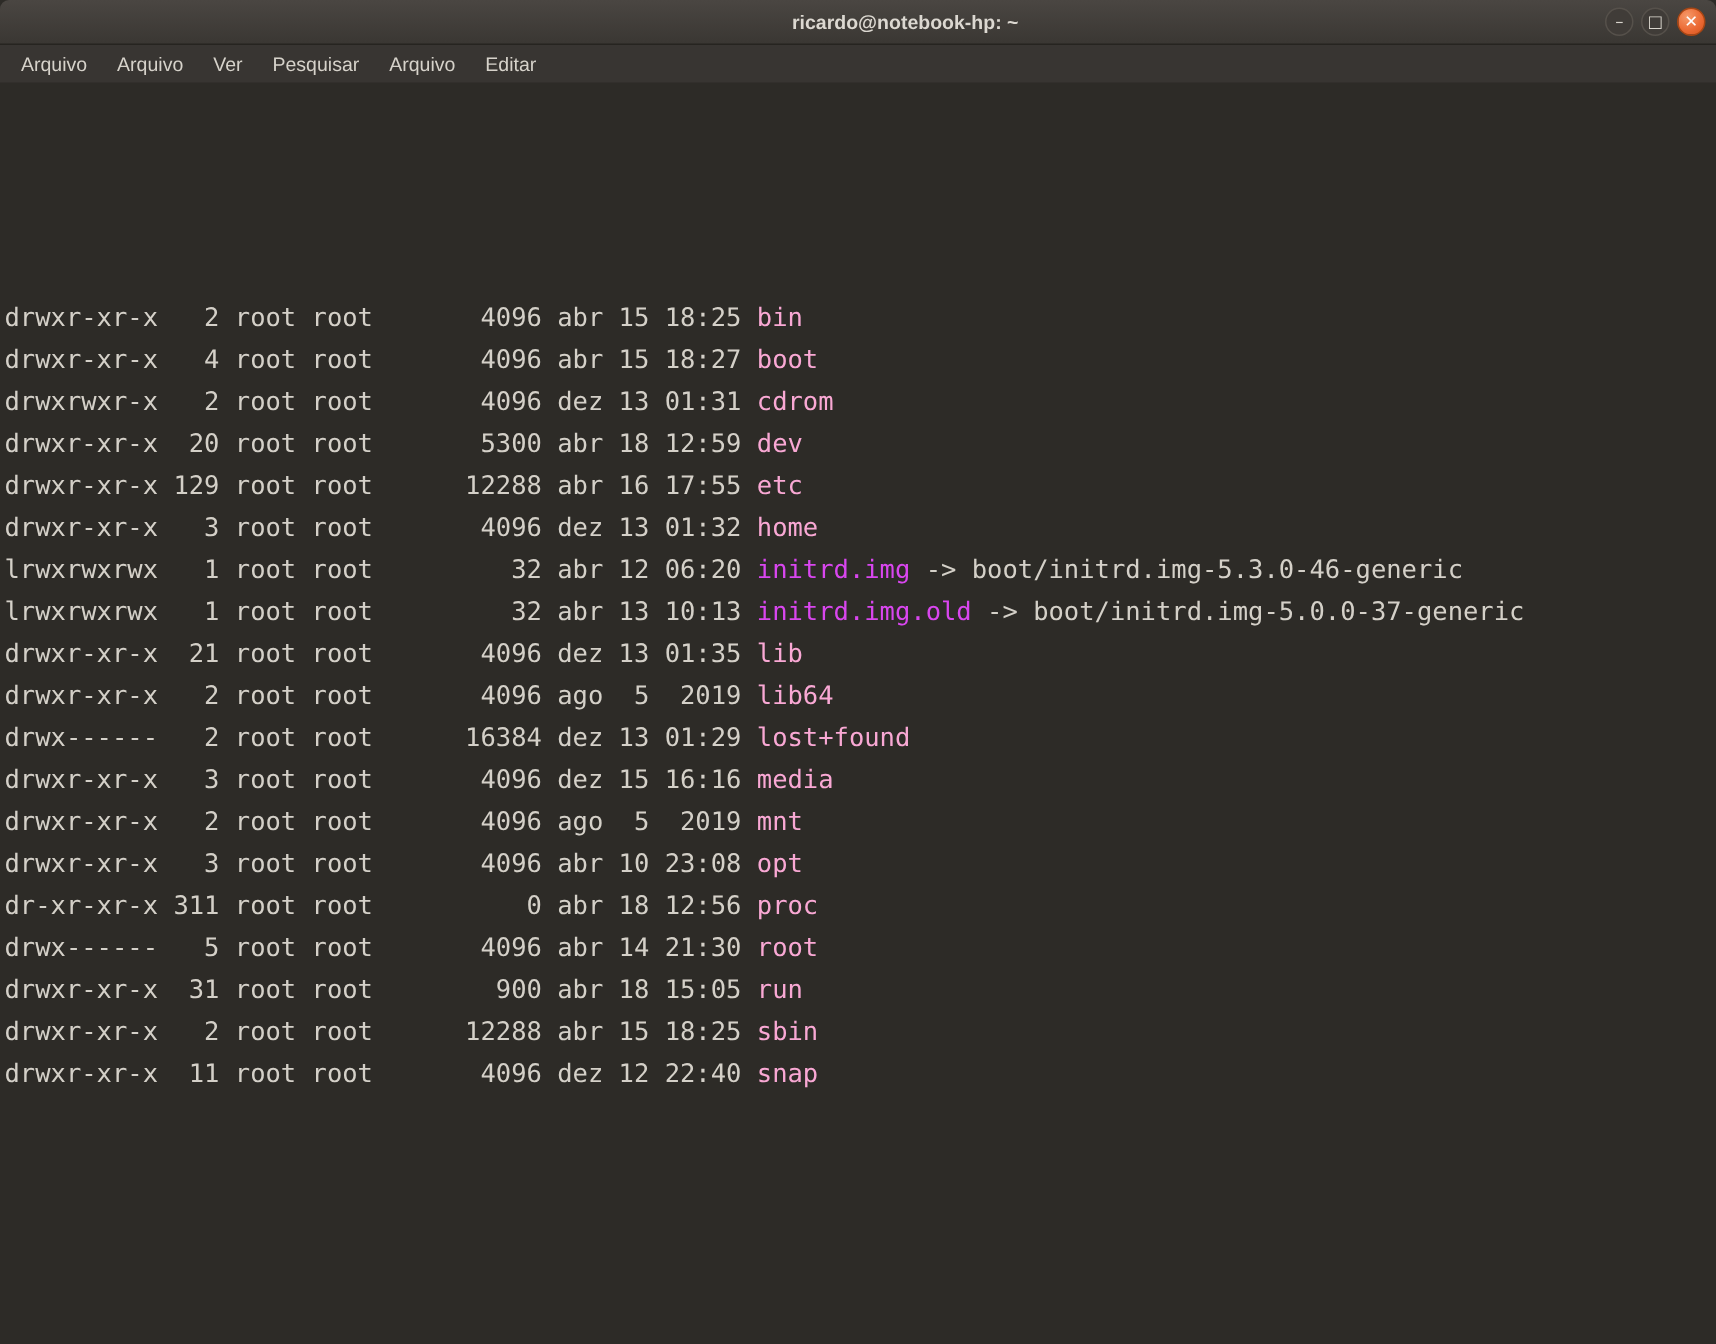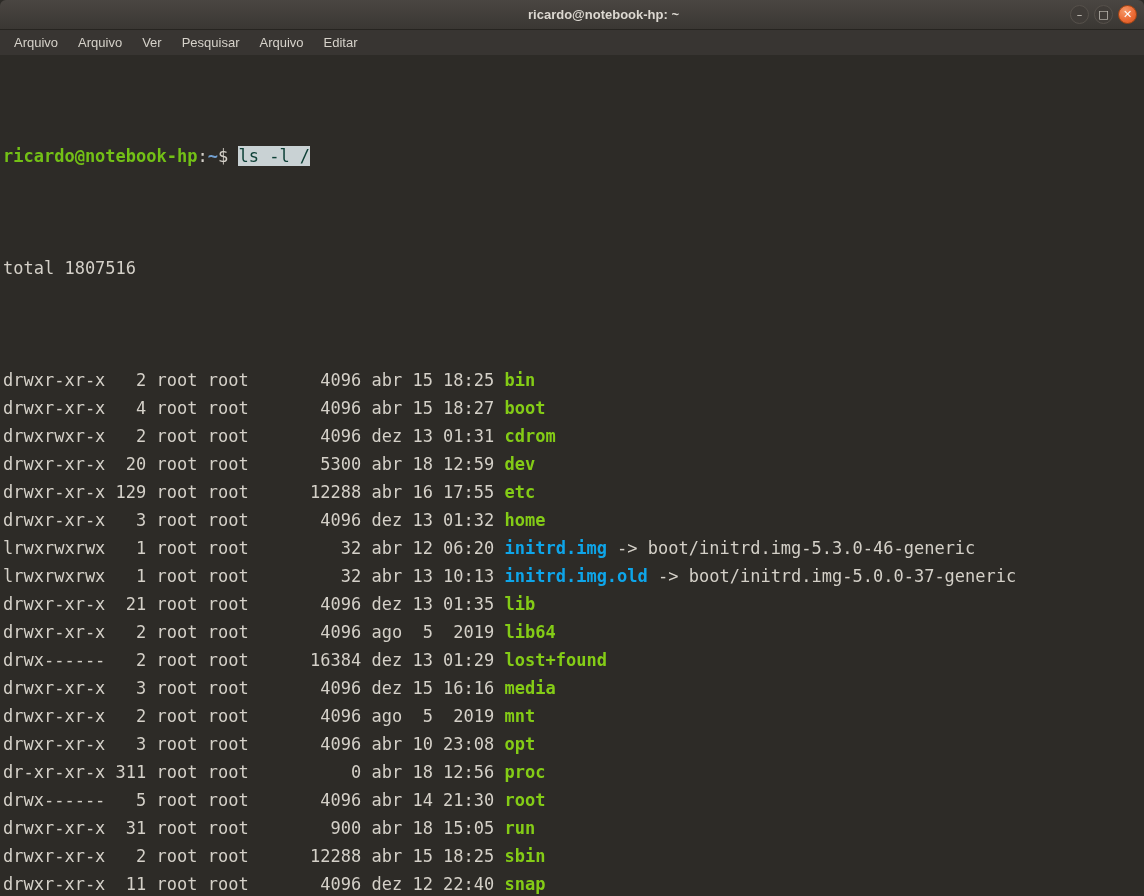--- a/index.html
+++ b/index.html
@@ -57,22 +57,22 @@
     padding:3px 0 0 3px;
     color:#d4d0c8;
     font-size:17px;
     line-height:28px;
     white-space:pre;
     overflow:hidden;
   }
   .term-line { height:28px; }
   .user   { color:#73c016; font-weight:bold; }
   .path   { color:#729fcf; font-weight:bold; }
-  .name.dir    { color:#84cc16; font-weight:bold; }
-  .name.link   { color:#0ea5e9; font-weight:bold;margin-top:26px; }
+  .name.dir    { color:#f9a8d4; font-weight:normal; }
+  .name.link   { color:#d946ef; font-weight:normal;margin-top:26px; }
   .sel { background:#c9d2d4; color:#0d4036; }
 </style>
 </head>
 <body>
 
 <div class="window">
 
   <div class="titlebar">
     <div class="title">ricardo@notebook-hp: ~</div>
     <div class="controls">
@@ -86,22 +86,20 @@
       <span class="menu-item">Arquivo</span>
       <span class="menu-item">Arquivo</span>
       <span class="menu-item">Ver</span>
       <span class="menu-item">Pesquisar</span>
       <span class="menu-item">Arquivo</span>
       <span class="menu-item">Editar</span>
     </div>
 
   <div class="screen">
 
-    <div class="term-line"><span class="user">ricardo@notebook-hp</span><span>:</span><span class="path">~</span><span>$ </span><span class="sel">ls -l /</span></div>
 
-    <div class="term-line">total 1807516</div>
 
     <div id="listing"><div class="term-line">drwxr-xr-x   2 root root       4096 abr 15 18:25 <span class="name dir">bin</span></div><div class="term-line">drwxr-xr-x   4 root root       4096 abr 15 18:27 <span class="name dir">boot</span></div><div class="term-line">drwxrwxr-x   2 root root       4096 dez 13 01:31 <span class="name dir">cdrom</span></div><div class="term-line">drwxr-xr-x  20 root root       5300 abr 18 12:59 <span class="name dir">dev</span></div><div class="term-line">drwxr-xr-x 129 root root      12288 abr 16 17:55 <span class="name dir">etc</span></div><div class="term-line">drwxr-xr-x   3 root root       4096 dez 13 01:32 <span class="name dir">home</span></div><div class="term-line">lrwxrwxrwx   1 root root         32 abr 12 06:20 <span class="name link">initrd.img</span> -&gt; boot/initrd.img-5.3.0-46-generic</div><div class="term-line">lrwxrwxrwx   1 root root         32 abr 13 10:13 <span class="name link">initrd.img.old</span> -&gt; boot/initrd.img-5.0.0-37-generic</div><div class="term-line">drwxr-xr-x  21 root root       4096 dez 13 01:35 <span class="name dir">lib</span></div><div class="term-line">drwxr-xr-x   2 root root       4096 ago  5  2019 <span class="name dir">lib64</span></div><div class="term-line">drwx------   2 root root      16384 dez 13 01:29 <span class="name dir">lost+found</span></div><div class="term-line">drwxr-xr-x   3 root root       4096 dez 15 16:16 <span class="name dir">media</span></div><div class="term-line">drwxr-xr-x   2 root root       4096 ago  5  2019 <span class="name dir">mnt</span></div><div class="term-line">drwxr-xr-x   3 root root       4096 abr 10 23:08 <span class="name dir">opt</span></div><div class="term-line">dr-xr-xr-x 311 root root          0 abr 18 12:56 <span class="name dir">proc</span></div><div class="term-line">drwx------   5 root root       4096 abr 14 21:30 <span class="name dir">root</span></div><div class="term-line">drwxr-xr-x  31 root root        900 abr 18 15:05 <span class="name dir">run</span></div><div class="term-line">drwxr-xr-x   2 root root      12288 abr 15 18:25 <span class="name dir">sbin</span></div><div class="term-line">drwxr-xr-x  11 root root       4096 dez 12 22:40 <span class="name dir">snap</span></div></div>
 
     
 
   </div>
 </div>
 
 </body></html>

